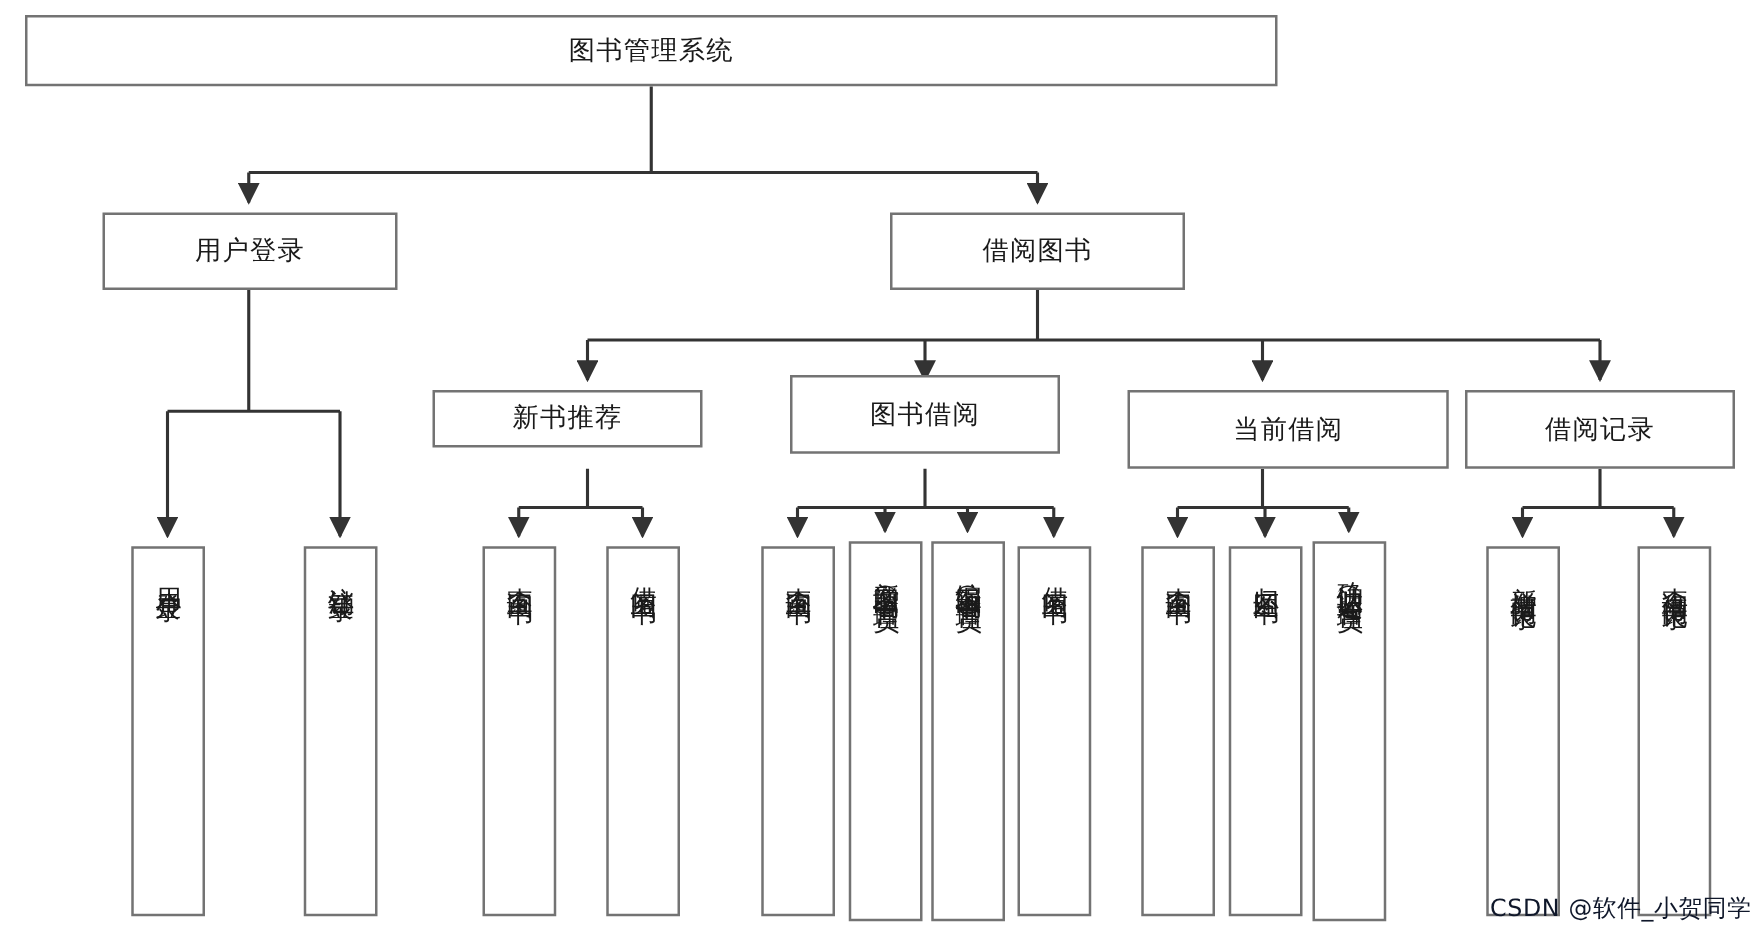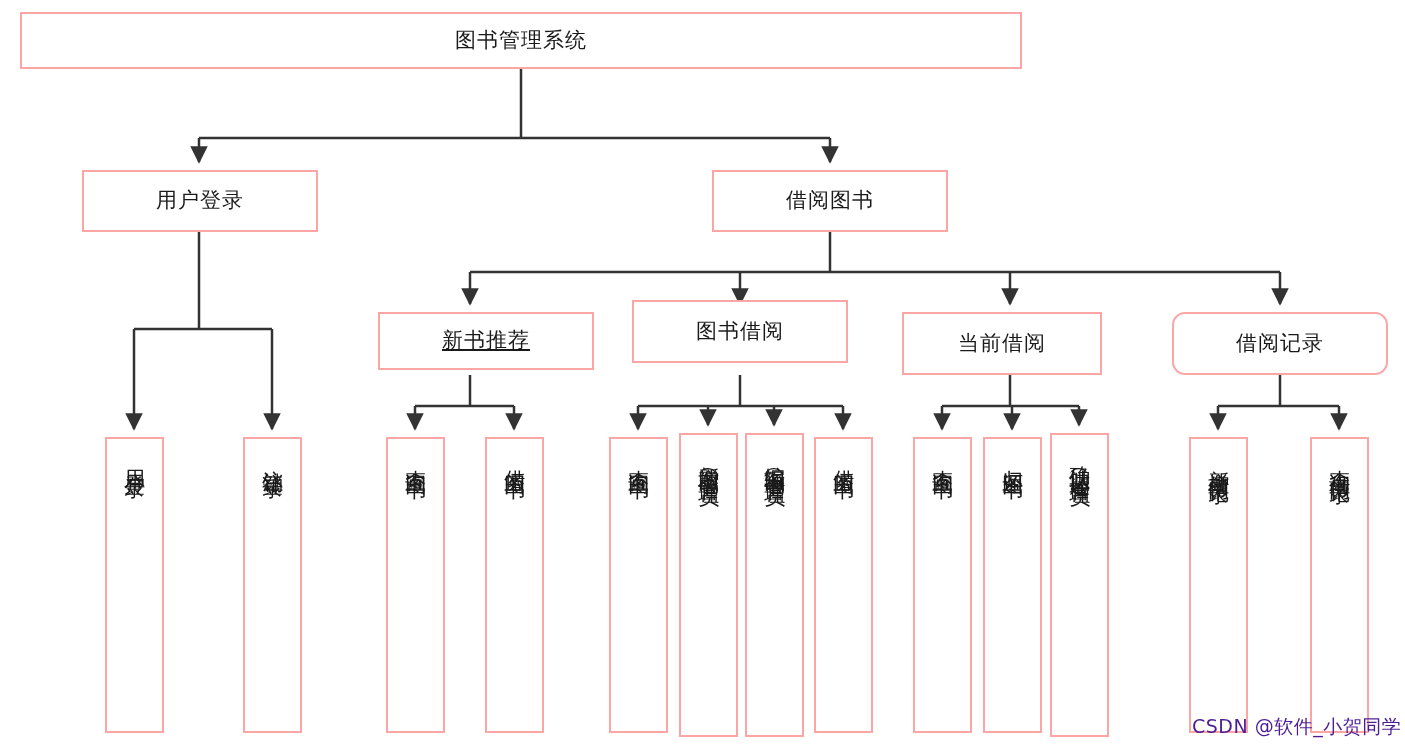--- a/index.html
+++ b/index.html
@@ -23,21 +23,21 @@
     left: 0;
     top: 0;
     width: 1405px;
     height: 747px;
     pointer-events: none;
   }
   .node {
     position: absolute;
     box-sizing: border-box;
     background: #ffffff;
-    border: 2px solid #fca5a5;
+    border: 2px solid #737373;
     display: flex;
     align-items: center;
     justify-content: center;
     color: #1a1a1a;
   }
   .node.root,
   .node.level2,
   .node.level3 {
     font-size: 21px;
     letter-spacing: 1px;
@@ -54,21 +54,21 @@
     writing-mode: vertical-rl;
     text-orientation: upright;
     line-height: 1.08;
     letter-spacing: 3px;
     white-space: nowrap;
     display: block;
   }
   .watermark {
     position: absolute;
     font-size: 19px;
-    color: #4c1d95;
+    color: #0f172a;
     white-space: nowrap;
     letter-spacing: 0.5px;
     font-family: "DejaVu Sans", "Liberation Sans", sans-serif;
   }
 </style>
 </head>
 <body>
 
 <div id="diagram-root">
 
@@ -129,30 +129,30 @@
     <span>图书管理系统</span>
   </div>
 
   <div class="node level2" style="left:82px; top:170px; width:236px; height:62px;">
     <span>用户登录</span>
   </div>
   <div class="node level2" style="left:712px; top:170px; width:236px; height:62px;">
     <span>借阅图书</span>
   </div>
 
-  <div class="node level3" style="left:378px; top:312px; width:216px; height:58px;text-decoration:underline;">
+  <div class="node level3" style="left:346px; top:312px; width:216px; height:46px;">
     <span>新书推荐</span>
   </div>
   <div class="node level3" style="left:632px; top:300px; width:216px; height:63px;">
     <span>图书借阅</span>
   </div>
-  <div class="node level3" style="left:902px; top:312px; width:200px; height:63px;">
+  <div class="node level3" style="left:902px; top:312px; width:257px; height:63px;">
     <span>当前借阅</span>
   </div>
-  <div class="node level3" style="left:1172px; top:312px; width:216px; height:63px;border-radius:13px;">
+  <div class="node level3" style="left:1172px; top:312px; width:216px; height:63px;">
     <span>借阅记录</span>
   </div>
 
   <div class="node leaf" style="left:105px; top:437px; width:59px; height:296px;">
     <span class="vtext">用户登录</span>
   </div>
   <div class="node leaf" style="left:243px; top:437px; width:59px; height:296px;">
     <span class="vtext">注销登录</span>
   </div>
 

